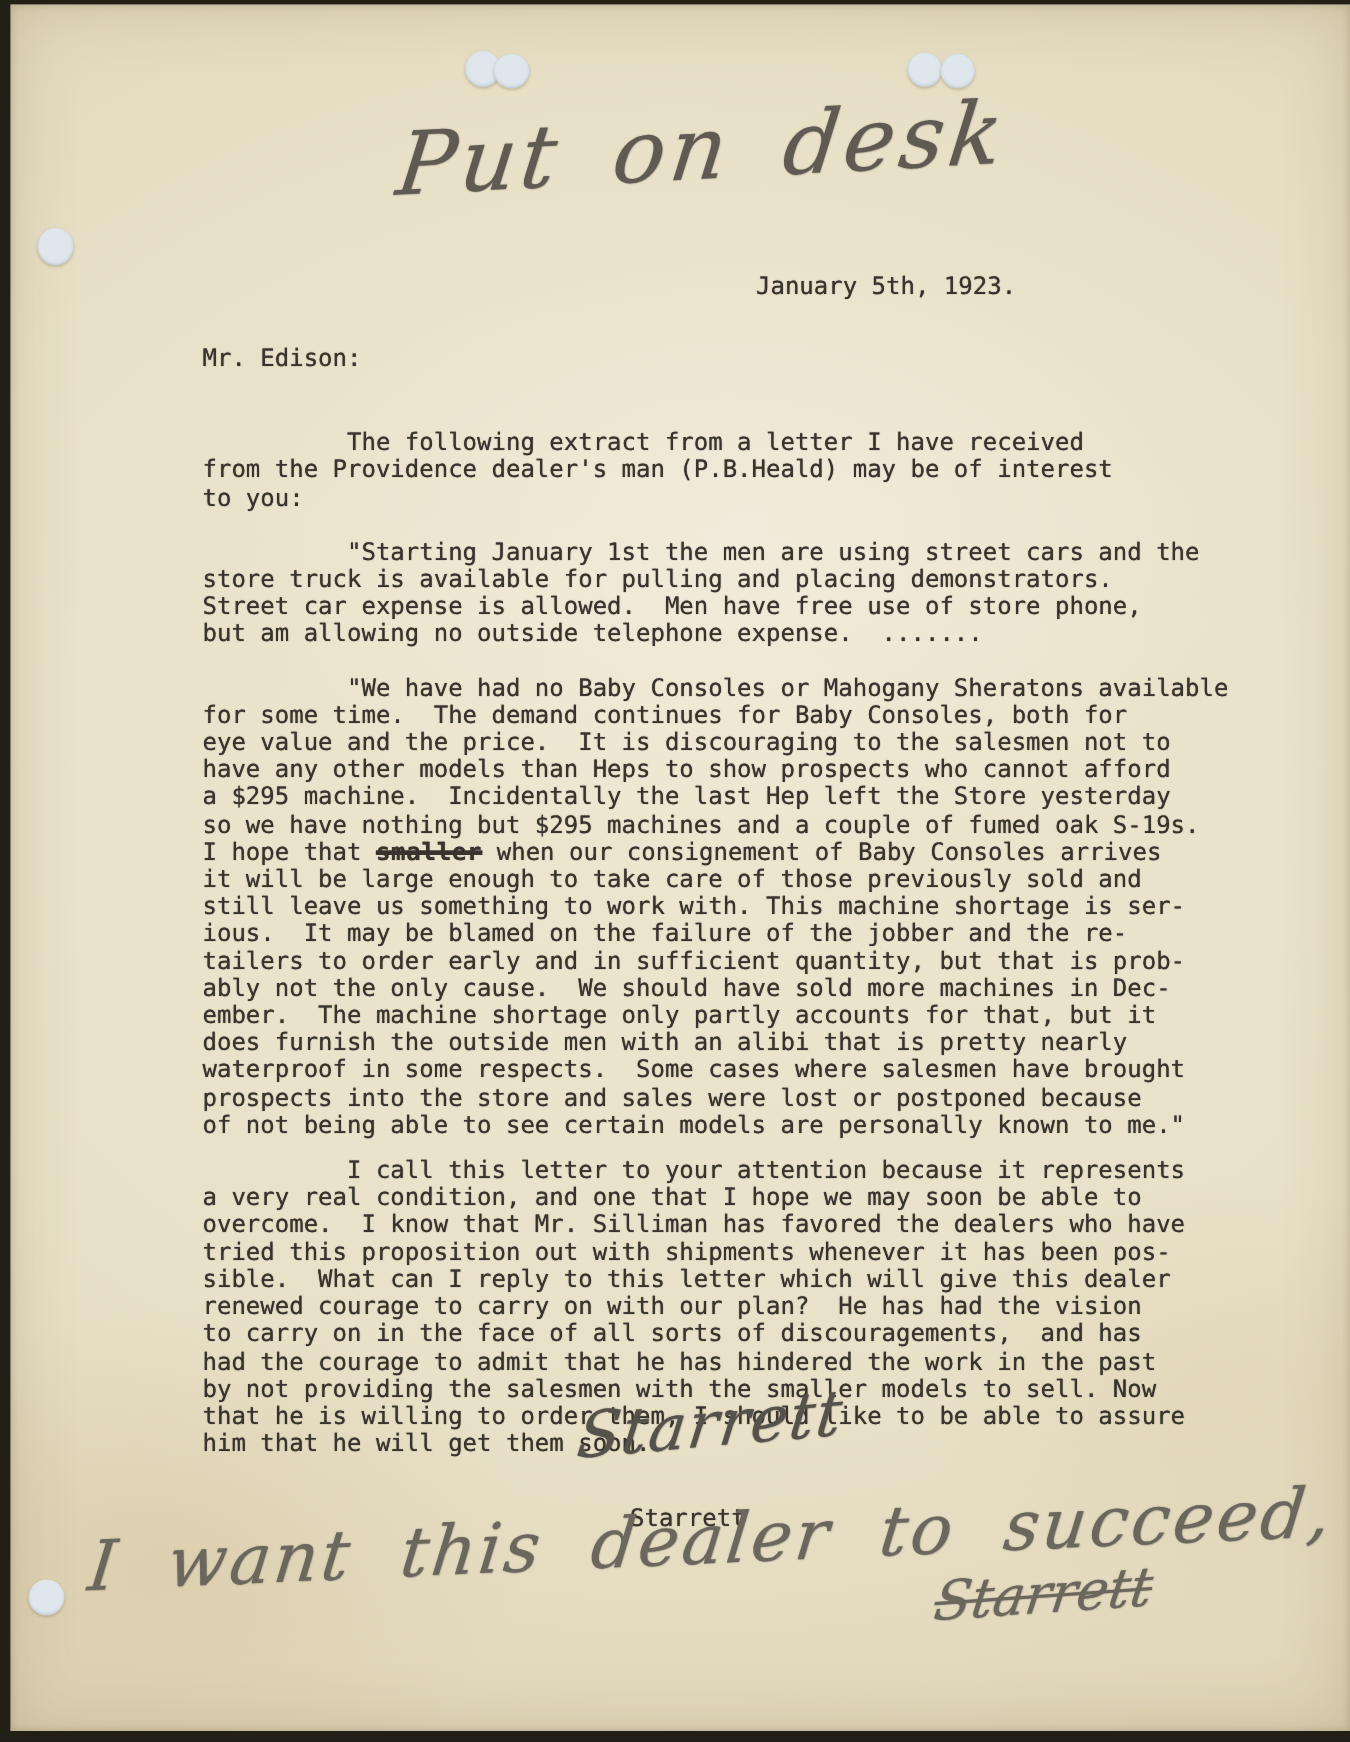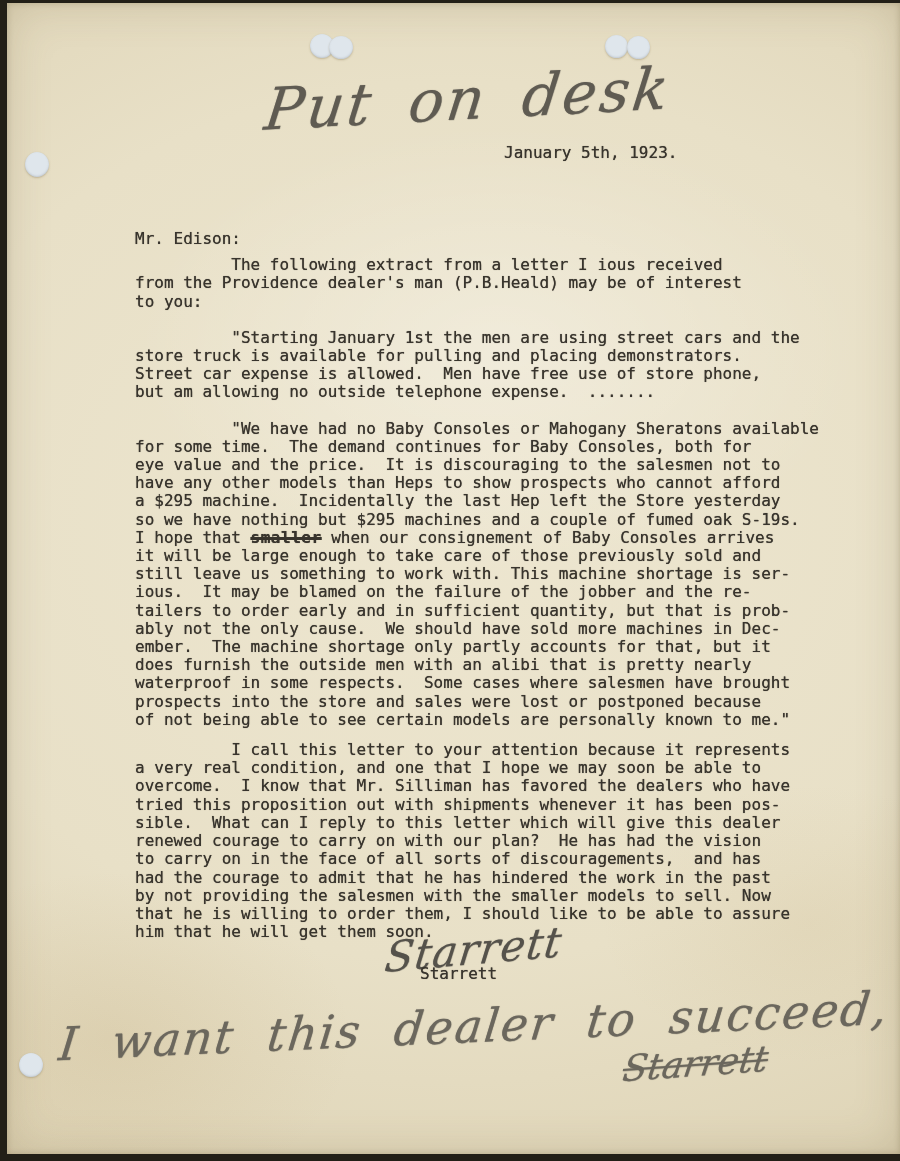--- a/index.html
+++ b/index.html
@@ -27,24 +27,25 @@
     border-radius:50%;
     box-shadow: inset 0 -1px 2px rgba(140,150,160,0.35), 0 1px 2px rgba(120,104,62,0.35);
   }
   .typed{
     font-family:"DejaVu Sans Mono", monospace;
     font-size:16px;
     line-height:18.2px;
     color:#38342d;
     white-space:pre-wrap;
     text-shadow:0 0 0.7px rgba(45,40,32,0.85);
+    margin-top:38px;
   }
   .date{position:absolute;left:497px;top:141px;}
   .body-text{position:absolute;left:128px;top:227px;width:700px;}
-  .salutation{margin:0 0 8px 0;}
+  .salutation{margin:0 0 38px 0;}
   .para{margin:0;}
   .para + .para{margin-top:0;}
   .m-a{margin-bottom:18px;}
   .m-b{margin-bottom:18px;}
   .m-d{margin-bottom:12px;}
   .struck{
     text-decoration:line-through;
     text-decoration-thickness:2.5px;
     font-weight:bold;
     letter-spacing:0.5px;
@@ -102,21 +103,21 @@
     <div class="hole" style="left:620px;top:33px;width:23px;height:23px;"></div>
     <div class="hole" style="left:18px;top:149px;width:24px;height:25px;"></div>
     <div class="hole" style="left:12px;top:1050px;width:24px;height:24px;"></div>
 
     <div class="hw hw-top">Put on desk</div>
 
     <div class="typed date">January 5th, 1923.</div>
 
     <div class="body-text">
       <div class="typed salutation">Mr. Edison:</div>
-      <div class="typed para m-a">          The following extract from a letter I ious received
+      <div class="typed para m-a">          The following extract from a letter I have received
 from the Providence dealer's man (P.B.Heald) may be of interest
 to you:</div>
       <div class="typed para m-b">          "Starting January 1st the men are using street cars and the
 store truck is available for pulling and placing demonstrators.
 Street car expense is allowed.  Men have free use of store phone,
 but am allowing no outside telephone expense.  .......</div>
       <div class="typed para m-d"><span>          "We have had no Baby Consoles or Mahogany Sheratons available
 for some time.  The demand continues for Baby Consoles, both for
 eye value and the price.  It is discouraging to the salesmen not to
 have any other models than Heps to show prospects who cannot afford

